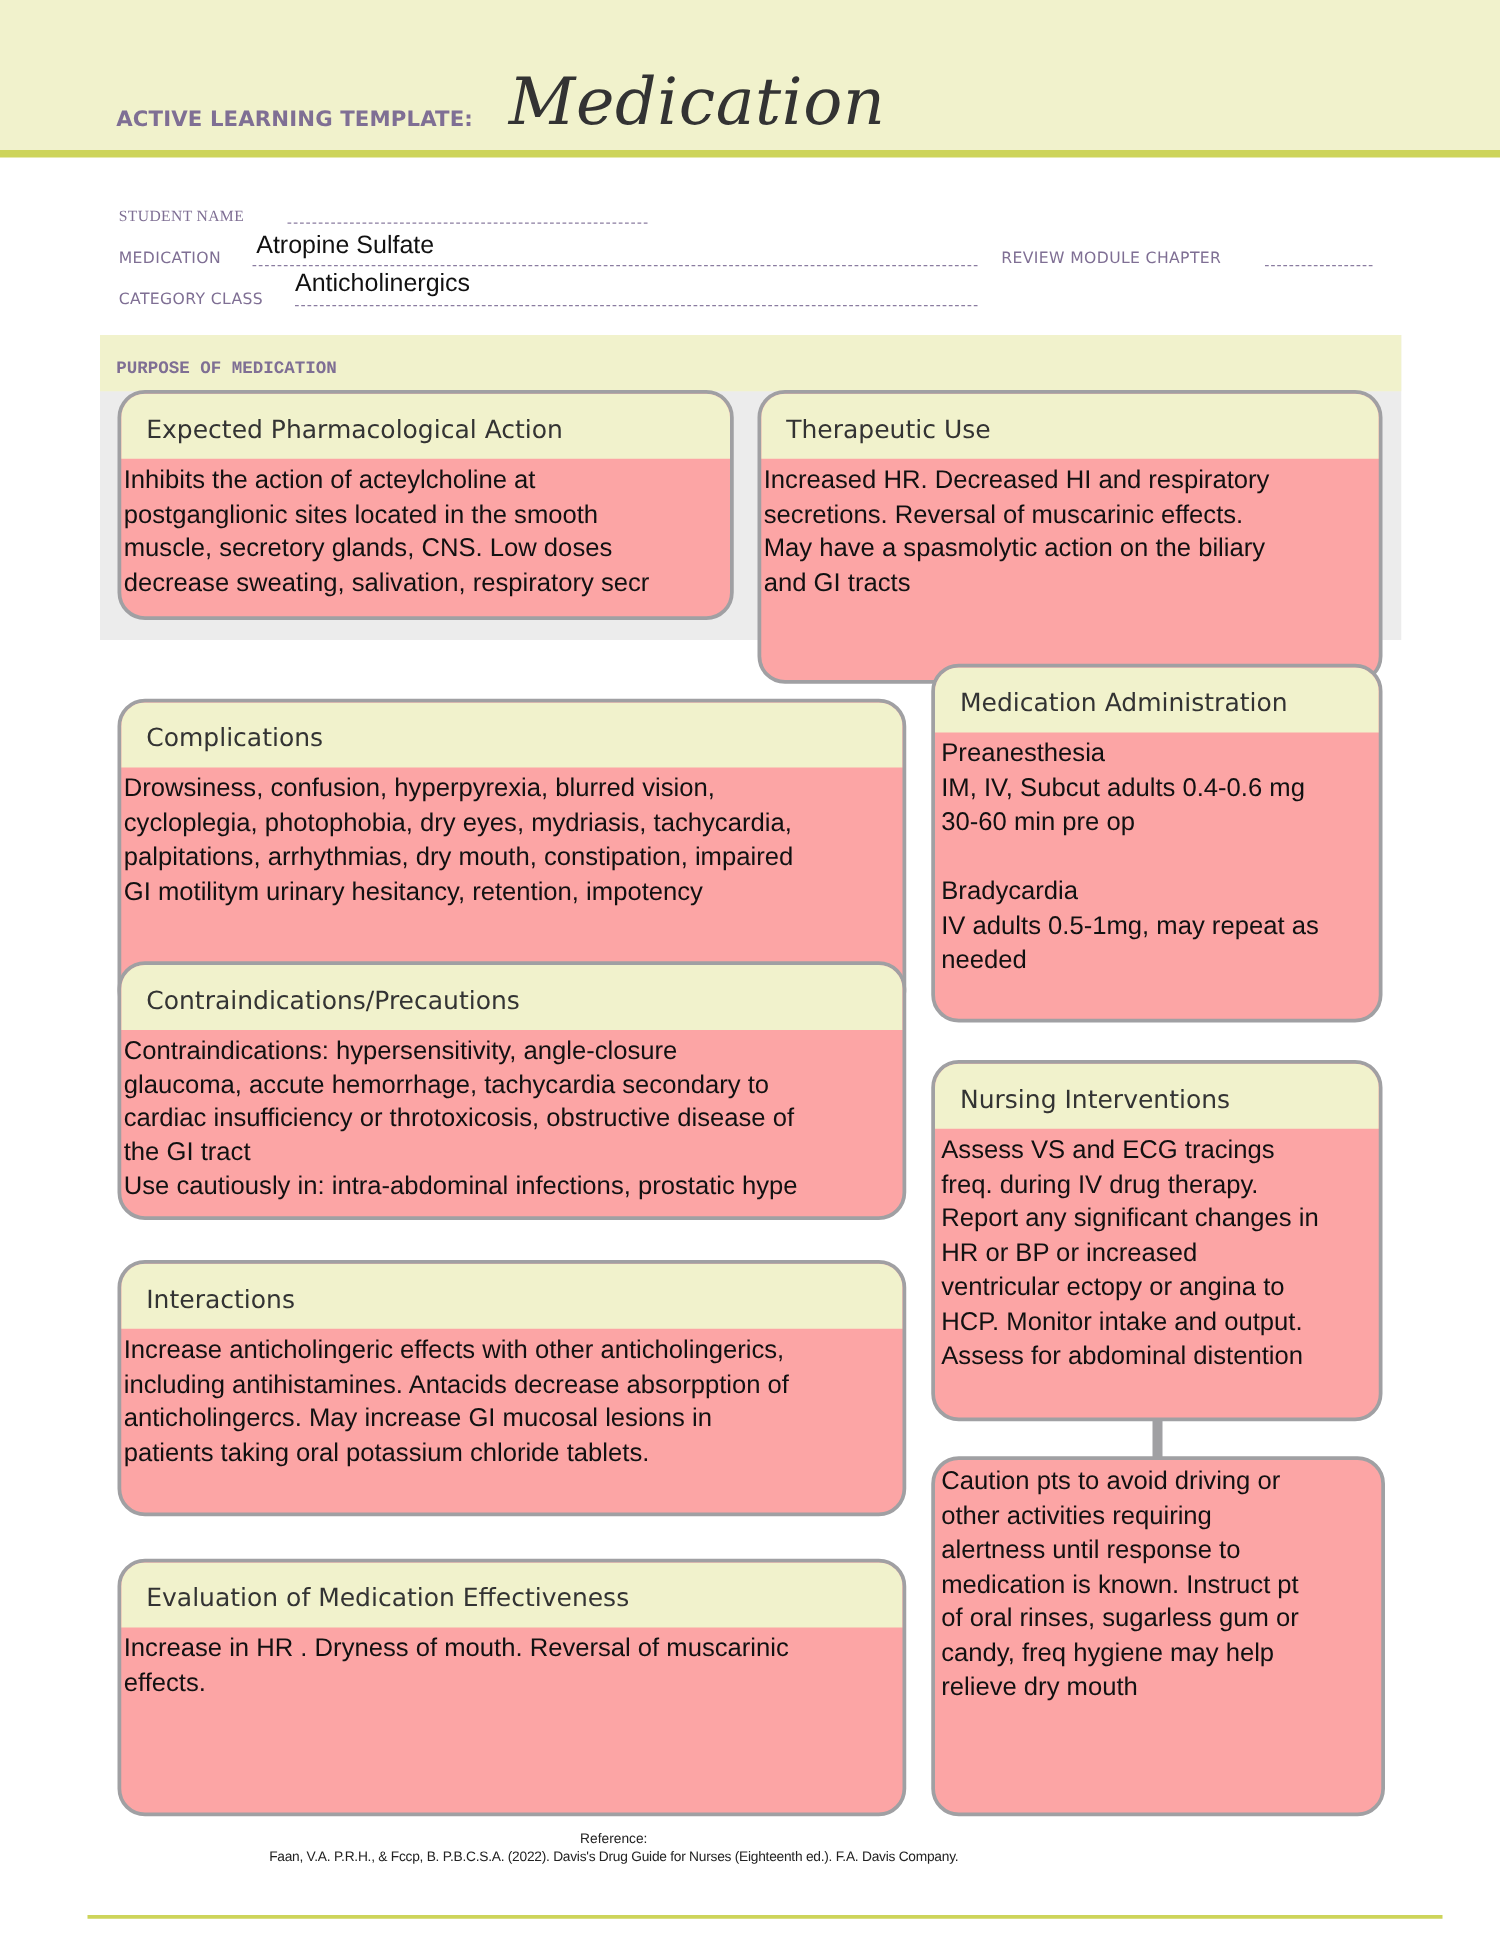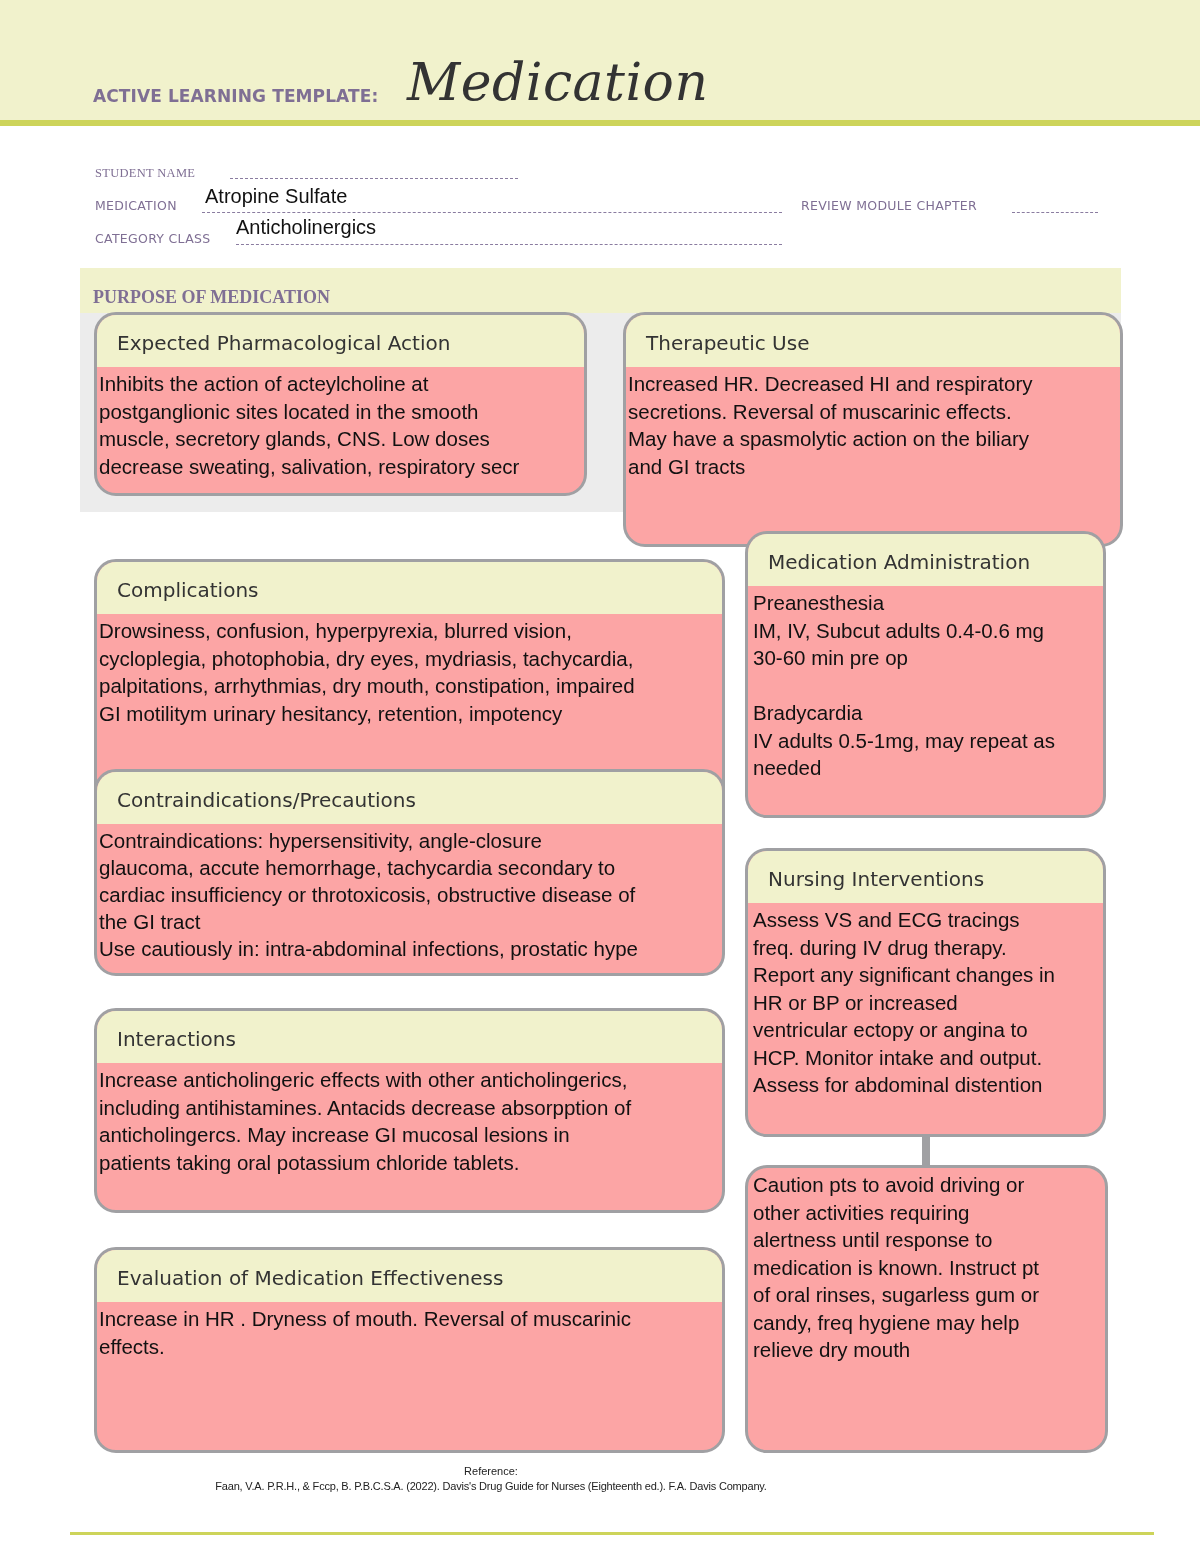--- a/index.html
+++ b/index.html
@@ -10,21 +10,21 @@
   .header-rule { position: absolute; left: 0; top: 120px; width: 1200px; height: 6px; background: #cdd45a; }
   .header-label { position: absolute; left: 93px; top: 86px; font-family: "DejaVu Sans", sans-serif; font-size: 17px; font-weight: bold; color: #7f6f94; letter-spacing: 0.1px; }
   .header-title { position: absolute; left: 407px; top: 52px; font-family: "DejaVu Serif", serif; font-style: italic; font-size: 52px; color: #333; letter-spacing: 0.5px; }
 
   .field-label { position: absolute; font-family: "DejaVu Sans", sans-serif; font-size: 12.5px; color: #7f6f94; letter-spacing: 0.3px; white-space: nowrap; }
   .field-line { position: absolute; border-bottom: 1.5px dashed #8a7ca0; height: 1px; }
   .field-value { position: absolute; font-family: "Liberation Sans", sans-serif; font-size: 20px; color: #111; white-space: nowrap; }
 
   .purpose-panel { position: absolute; left: 80px; top: 268px; width: 1041px; height: 244px; background: #ececec; }
   .purpose-band { position: absolute; left: 0; top: 0; width: 1041px; height: 45px; background: #f1f2cc; }
-  .purpose-title { position: absolute; left: 13px; top: 19px; font-family: Liberation Serif, serif; font-size: 18px; font-weight: bold; color: #7f6f94; }
+  .purpose-title { position: absolute; left: 13px; top: 19px; font-family: Liberation Mono, monospace; font-size: 14px; font-weight: bold; color: #7f6f94; }
 
   .card { position: absolute; background: #fca5a5; border: 3px solid #a0a0a3; border-radius: 22px; overflow: hidden; }
   .card-head { height: 52px; background: #f1f2cc; padding: 16px 0 0 20px; font-family: "DejaVu Sans", sans-serif; font-size: 20px; color: #333; white-space: nowrap; }
   .card-body { padding: 3px 0 0 2px; font-family: "Liberation Sans", sans-serif; font-size: 20.5px; line-height: 27.5px; color: #111; white-space: pre-line; overflow: hidden; }
 
   .connector-v { position: absolute; background: #a0a0a3; }
 
   .reference-label { position: absolute; left: 0; width: 982px; top: 1465px; text-align: center; font-size: 11px; color: #222; }
   .reference-text { position: absolute; left: 0; width: 982px; top: 1480px; text-align: center; font-size: 11px; color: #222; letter-spacing: -0.2px; }
 
@@ -61,21 +61,21 @@
 </div>
 
 <div class="card" style="left:94px; top:312px; width:493px; height:184px;">
   <div class="card-head">Expected Pharmacological Action</div>
   <div class="card-body">Inhibits the action of acteylcholine at
 postganglionic sites located in the smooth
 muscle, secretory glands, CNS. Low doses
 decrease sweating, salivation, respiratory secr</div>
 </div>
 
-<div class="card" style="left:606px; top:312px; width:500px; height:235px;margin-left:17px;">
+<div class="card" style="left:606px; top:312px; width:500px; height:235px;">
   <div class="card-head">Therapeutic Use</div>
   <div class="card-body">Increased HR. Decreased HI and respiratory
 secretions. Reversal of muscarinic effects.
 May have a spasmolytic action on the biliary
 and GI tracts</div>
 </div>
 
 <div class="connector-v" style="left:83px; top:540px; width:3px; height:0px;"></div>
 
 <div class="card" style="left:94px; top:559px; width:631px; height:256px;">

